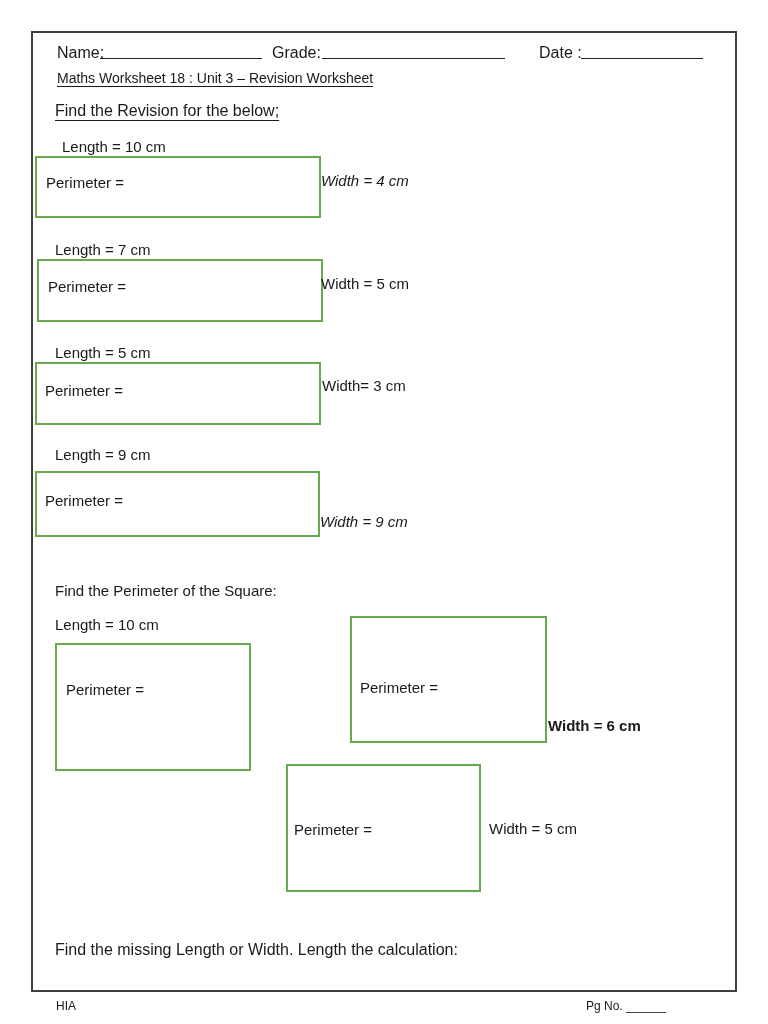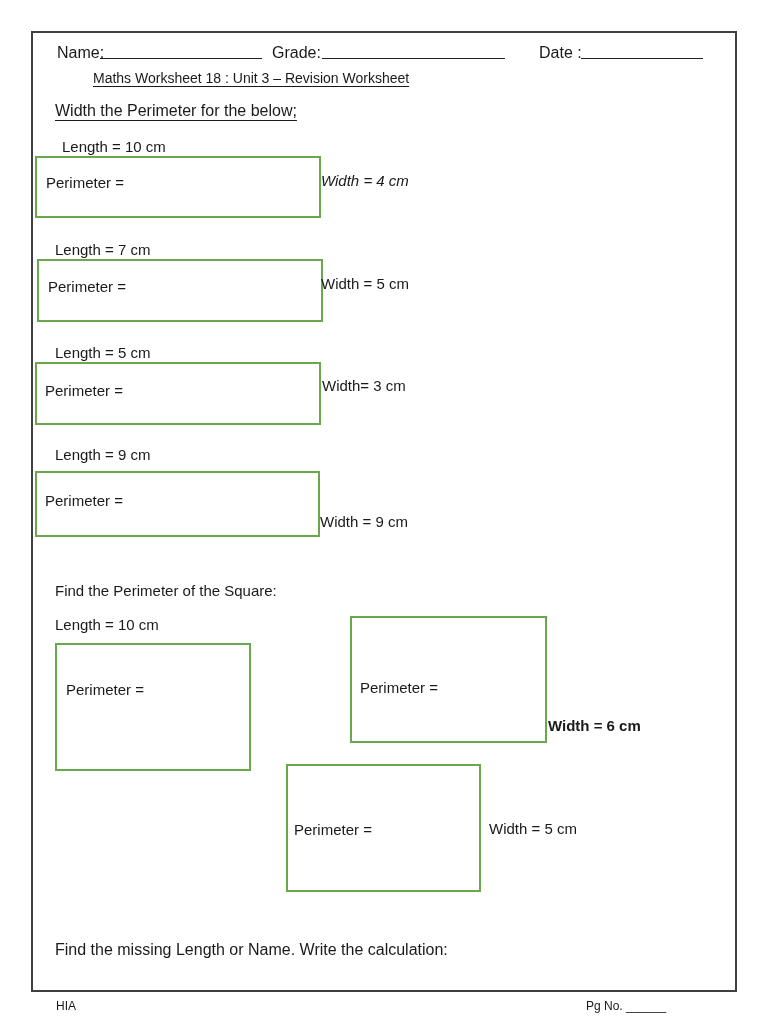--- a/index.html
+++ b/index.html
@@ -10,21 +10,21 @@
   *{margin:0;padding:0;box-sizing:border-box;}
   html,body{width:768px;height:1024px;background:#ffffff;overflow:hidden;}
   body{font-family:"Liberation Sans","DejaVu Sans",sans-serif;color:var(--ink);position:relative;}
   .abs{position:absolute;white-space:nowrap;}
   .page-frame{
     position:absolute;left:31px;top:31px;width:706px;height:961px;
     border:2px solid var(--page-border);background:#ffffff;
   }
   .hdr-label{font-size:16px;}
   .blank-line{position:absolute;height:1px;background:#222222;}
-  .ws-title{font-size:14px;text-decoration:underline;text-underline-offset:3px;margin-left:36px;}
+  .ws-title{font-size:14px;text-decoration:underline;text-underline-offset:3px;}
   .sec-heading{font-size:16px;text-decoration:underline;text-underline-offset:4px;}
   .sec-heading-plain{font-size:15px;}
   .dim-label{font-size:15px;}
   .answer-box{
     position:absolute;border:2px solid var(--green);background:#ffffff;
     font-size:15px;
   }
   .answer-box .perim{display:block;white-space:nowrap;}
   .footer-text{font-size:12px;}
 </style>
@@ -37,21 +37,21 @@
 <div class="blank-line" style="left:100px;top:58px;width:162px;"></div>
 
 <div class="abs hdr-label" style="left:272px;top:44px;">Grade:</div>
 <div class="blank-line" style="left:322px;top:58px;width:183px;"></div>
 
 <div class="abs hdr-label" style="left:539px;top:44px;">Date :</div>
 <div class="blank-line" style="left:581px;top:58px;width:122px;"></div>
 
 <div class="abs ws-title" style="left:57px;top:70px;">Maths Worksheet 18 : Unit 3 – Revision Worksheet</div>
 
-<div class="abs sec-heading" style="left:55px;top:102px;">Width the Perimeter for the below;</div>
+<div class="abs sec-heading" style="left:55px;top:102px;">Find the Revision for the below;</div>
 
 <div class="abs dim-label" style="left:62px;top:138px;">Length = 10 cm</div>
 <div class="answer-box" style="left:35px;top:156px;width:286px;height:62px;">
   <span class="perim" style="padding:16px 0 0 9px;">Perimeter =</span>
 </div>
 <div class="abs dim-label" style="left:321px;top:172px;font-style:italic;">Width = 4 cm</div>
 
 <div class="abs dim-label" style="left:55px;top:241px;">Length = 7 cm</div>
 <div class="answer-box" style="left:37px;top:259px;width:286px;height:63px;">
   <span class="perim" style="padding:17px 0 0 9px;">Perimeter =</span>
@@ -61,35 +61,35 @@
 <div class="abs dim-label" style="left:55px;top:344px;">Length = 5 cm</div>
 <div class="answer-box" style="left:35px;top:362px;width:286px;height:63px;">
   <span class="perim" style="padding:18px 0 0 8px;">Perimeter =</span>
 </div>
 <div class="abs dim-label" style="left:322px;top:377px;">Width= 3 cm</div>
 
 <div class="abs dim-label" style="left:55px;top:446px;">Length = 9 cm</div>
 <div class="answer-box" style="left:35px;top:471px;width:285px;height:66px;">
   <span class="perim" style="padding:19px 0 0 8px;">Perimeter =</span>
 </div>
-<div class="abs dim-label" style="left:320px;top:513px;">Width = 9 cm</div>
+<div class="abs dim-label" style="left:320px;top:513px;font-style:italic;">Width = 9 cm</div>
 
 <div class="abs sec-heading-plain" style="left:55px;top:582px;">Find the Perimeter of the Square:</div>
 <div class="abs dim-label" style="left:55px;top:616px;">Length = 10 cm</div>
 
 <div class="answer-box" style="left:55px;top:643px;width:196px;height:128px;">
   <span class="perim" style="padding:36px 0 0 9px;">Perimeter =</span>
 </div>
 
 <div class="answer-box" style="left:350px;top:616px;width:197px;height:127px;">
   <span class="perim" style="padding:61px 0 0 8px;">Perimeter =</span>
 </div>
 <div class="abs dim-label" style="left:548px;top:717px;font-weight:bold;">Width = 6 cm</div>
 
 <div class="answer-box" style="left:286px;top:764px;width:195px;height:128px;">
   <span class="perim" style="padding:55px 0 0 6px;">Perimeter =</span>
 </div>
 <div class="abs dim-label" style="left:489px;top:820px;">Width = 5 cm</div>
 
-<div class="abs sec-heading-plain" style="left:55px;top:941px;font-size:16px;">Find the missing Length or Name. Write the calculation:</div>
+<div class="abs sec-heading-plain" style="left:55px;top:941px;font-size:16px;">Find the missing Length or Width. Length the calculation:</div>
 
 <div class="abs footer-text" style="left:56px;top:999px;">HIA</div>
 <div class="abs footer-text" style="left:586px;top:999px;">Pg No. ______</div>
 
 </body></html>

